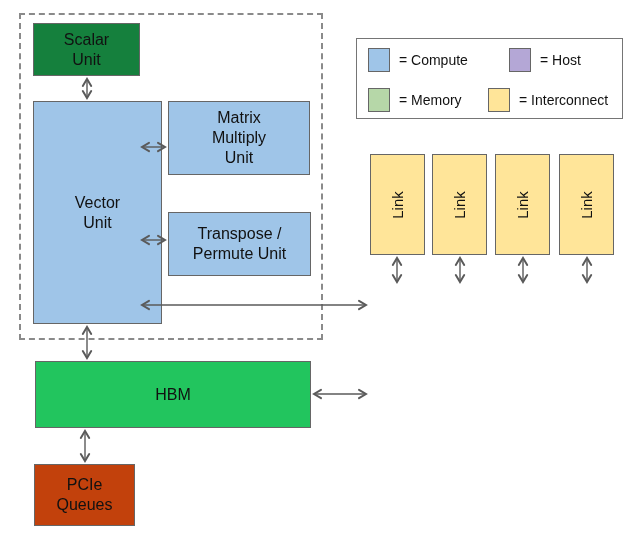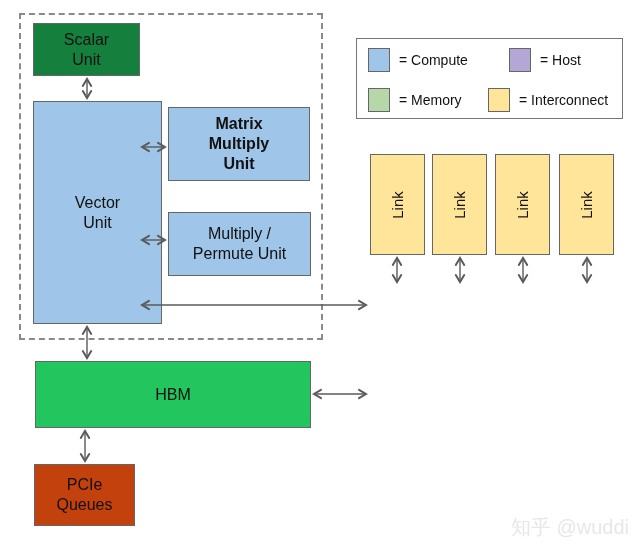--- a/index.html
+++ b/index.html
@@ -43,25 +43,25 @@
 <div class="stage">
 
   <div class="core-outline" style="left:19px; top:13px; width:304px; height:327px;"></div>
 
   <div class="box" style="left: 33px; top: 23px; width: 107px; height: 53px; background-color: #15803d;">Scalar
 Unit</div>
 
   <div class="box" style="left: 33px; top: 101px; width: 129px; height: 223px; background-color: rgb(159, 197, 232);">Vector
 Unit</div>
 
-  <div class="box" style="left: 168px; top: 107px; width: 142px; height: 74px; background-color: rgb(159, 197, 232); font-weight: bold;">Matrix
+  <div class="box" style="left: 168px; top: 101px; width: 142px; height: 74px; background-color: rgb(159, 197, 232);">Matrix
 Multiply
 Unit</div>
 
-  <div class="box" style="left: 168px; top: 212px; width: 143px; height: 64px; background-color: rgb(159, 197, 232);">Multiply /
+  <div class="box" style="left: 168px; top: 212px; width: 143px; height: 64px; background-color: rgb(159, 197, 232);">Transpose /
 Permute Unit</div>
 
   <div class="legend" style="left:356px; top:38px; width:267px; height:81px;">
     <div class="legend-item" style="left:11px; top:8px;">
       <span class="legend-swatch" style="background-color: rgb(159, 197, 232);"></span>
       <span class="legend-label">= Compute</span>
     </div>
     <div class="legend-item" style="left:131px; top:8px;margin-left:21px;">
       <span class="legend-swatch" style="background-color: rgb(180, 167, 214);"></span>
       <span class="legend-label">= Host</span>
@@ -109,15 +109,14 @@
       <line x1="87" y1="327" x2="87" y2="358" marker-start="url(#ah)" marker-end="url(#ah)"></line>
       <line x1="85" y1="431" x2="85" y2="461" marker-start="url(#ah)" marker-end="url(#ah)"></line>
       <line x1="314" y1="394" x2="366" y2="394" marker-start="url(#ah)" marker-end="url(#ah)"></line>
       <line x1="397" y1="258" x2="397" y2="282" marker-start="url(#ah)" marker-end="url(#ah)"></line>
       <line x1="460" y1="258" x2="460" y2="282" marker-start="url(#ah)" marker-end="url(#ah)"></line>
       <line x1="523" y1="258" x2="523" y2="282" marker-start="url(#ah)" marker-end="url(#ah)"></line>
       <line x1="587" y1="258" x2="587" y2="282" marker-start="url(#ah)" marker-end="url(#ah)"></line>
     </g>
   </svg>
 
-  <div class="watermark" style="right:13px; top:514px;">知乎 @wuddi</div>
 
 </div>
 
 </body></html>

